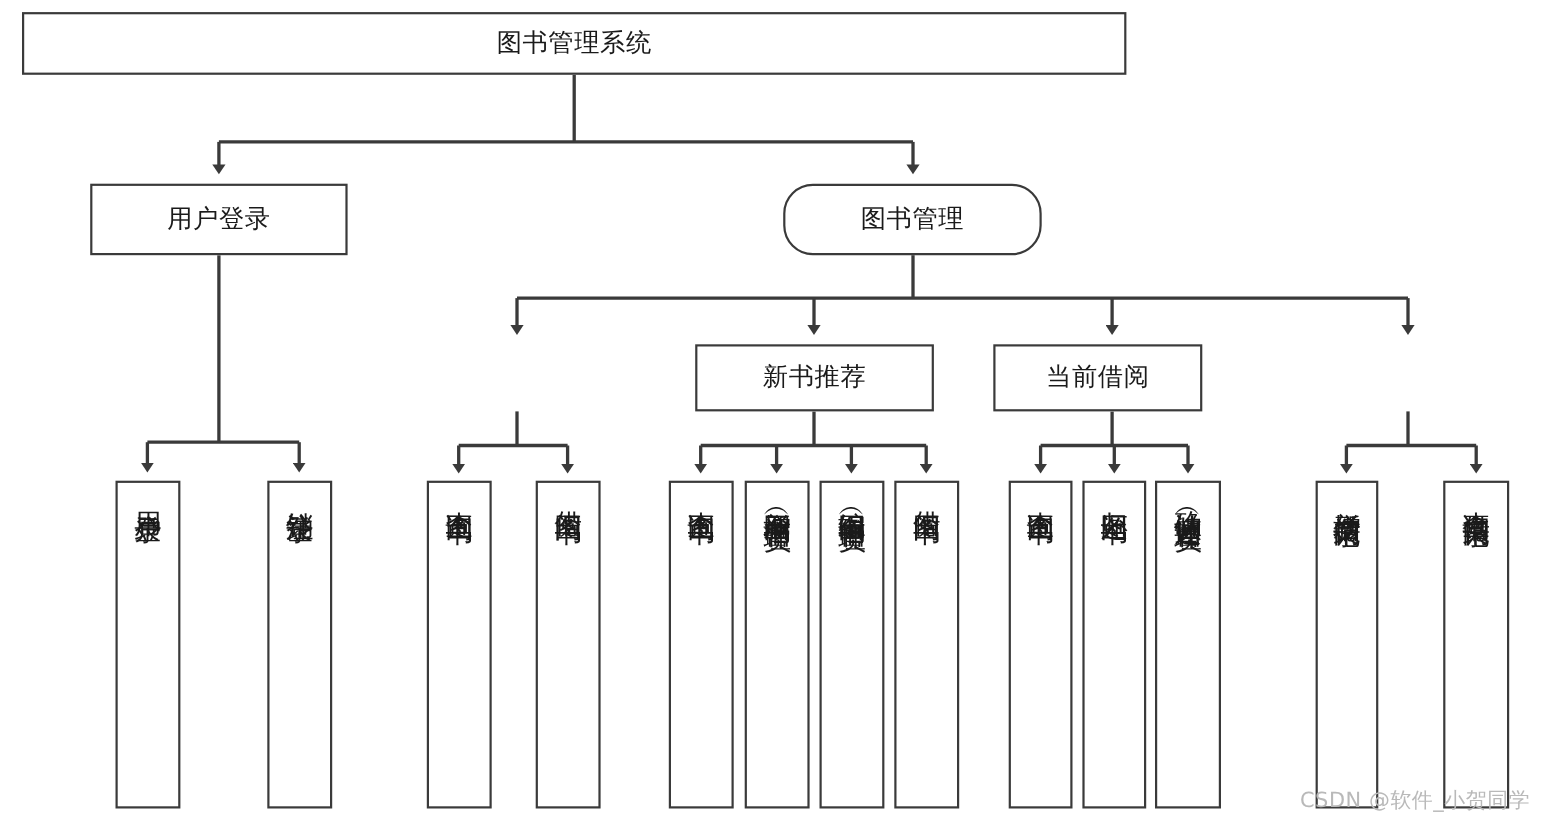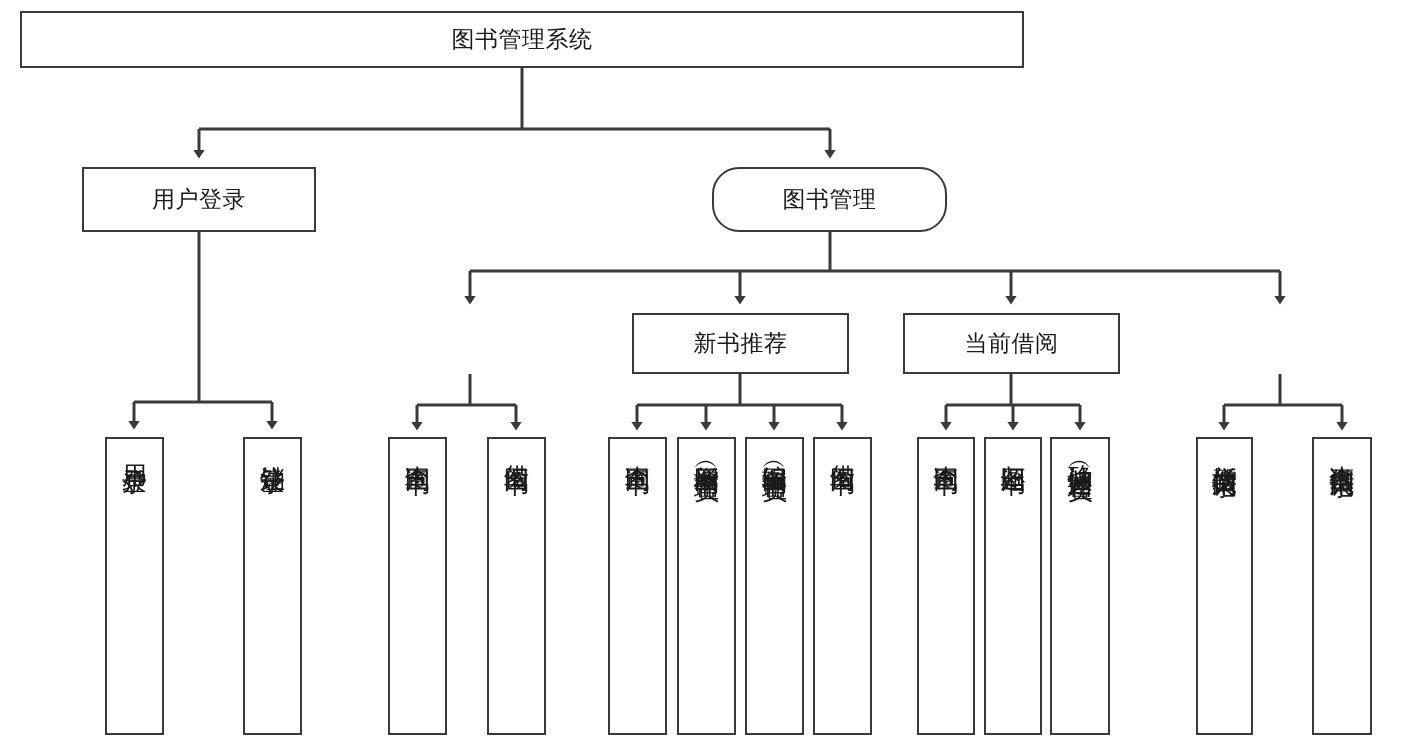--- a/index.html
+++ b/index.html
@@ -128,21 +128,21 @@
   <div class="node horiz" style="left:82px; top:167px; width:234px; height:65px;">
     <span class="node-label">用户登录</span>
   </div>
   <div class="node horiz" style="left:712px; top:167px; width:235px; height:65px;border-radius:27px;">
     <span class="node-label">图书管理</span>
   </div>
 
   <div class="node horiz" style="left:632px; top:313px; width:217px; height:61px;">
     <span class="node-label">新书推荐</span>
   </div>
-  <div class="node horiz" style="left:903px; top:313px; width:217px; height:61px;">
+  <div class="node horiz" style="left:903px; top:313px; width:190px; height:61px;">
     <span class="node-label">当前借阅</span>
   </div>
 
   <div class="node vert" style="left:105px; top:437px; width:59px; height:298px;">
     <span class="node-label">用户登录</span>
   </div>
   <div class="node vert" style="left:243px; top:437px; width:59px; height:298px;">
     <span class="node-label">注销登录</span>
   </div>
   <div class="node vert" style="left:388px; top:437px; width:59px; height:298px;">
@@ -172,14 +172,15 @@
   <div class="node vert" style="left:1050px; top:437px; width:60px; height:298px;">
     <span class="node-label">确认归还（管理员）</span>
   </div>
   <div class="node vert" style="left:1196px; top:437px; width:57px; height:298px;">
     <span class="node-label">新增借阅记录</span>
   </div>
   <div class="node vert" style="left:1312px; top:437px; width:60px; height:298px;">
     <span class="node-label">查询借阅记录</span>
   </div>
 
+  <div class="watermark">CSDN @软件_小贺同学</div>
 
 </div>
 
 </body></html>

